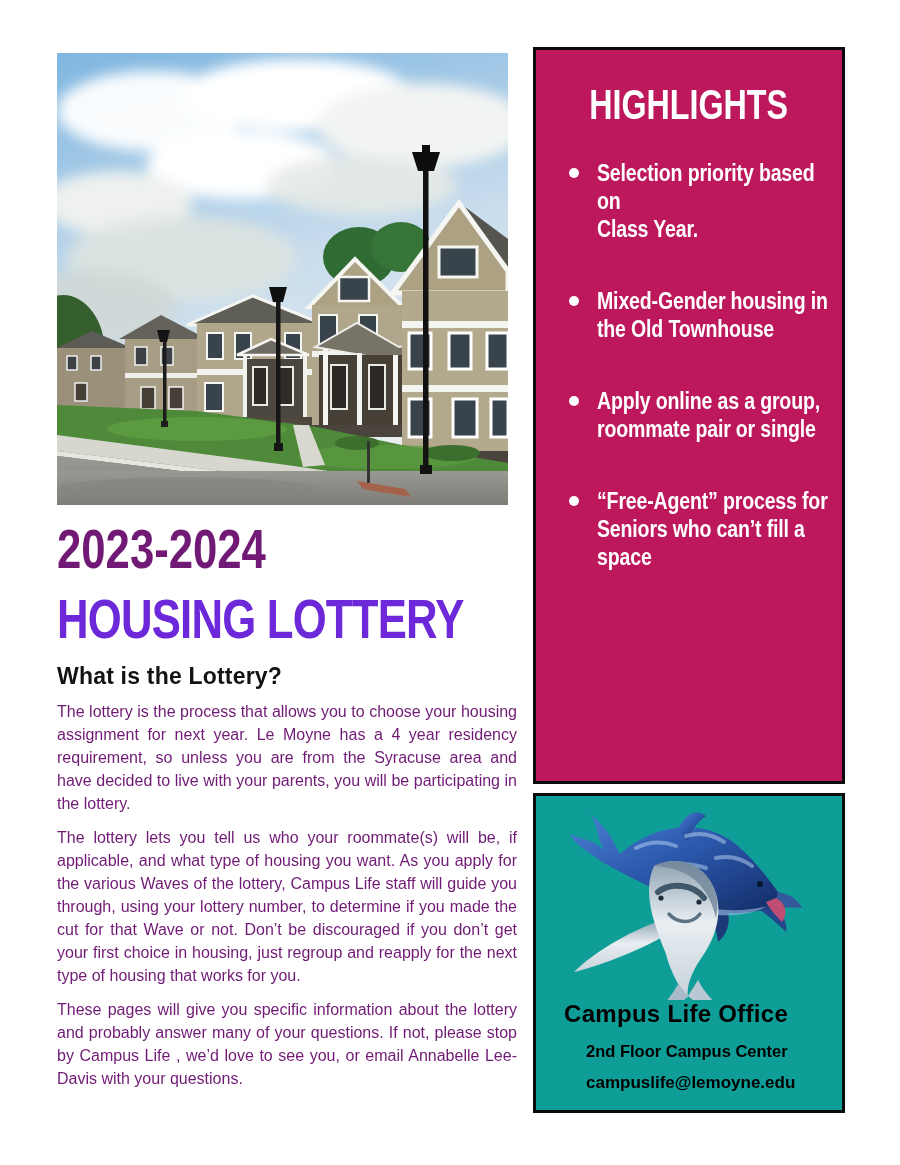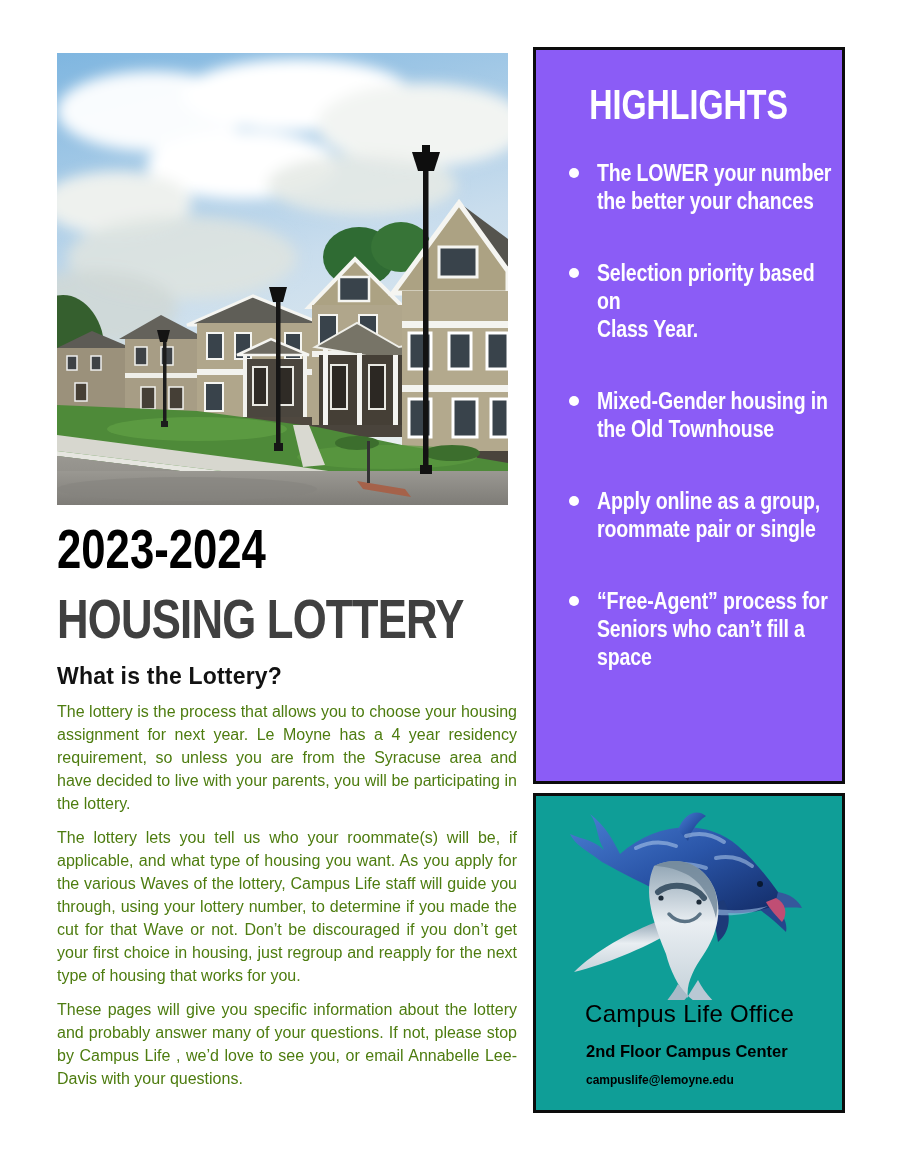--- a/index.html
+++ b/index.html
@@ -5,43 +5,43 @@
   html,body{margin:0;padding:0;background:#fff;}
   .page{position:relative;width:900px;height:1165px;background:#ffffff;overflow:hidden;
         font-family:"Liberation Sans",sans-serif;color:#1b1b1b;}
 
   
   .photo{position:absolute;left:57px;top:53px;width:451px;height:452px;overflow:hidden;}
 
   
   .left-col{position:absolute;left:57px;top:505px;width:460px;}
   .cond{display:inline-block;transform:scaleX(0.78);transform-origin:0 60%;white-space:nowrap;}
-  .year{color:#000000;font-size:56px;line-height:1;font-weight:bold;margin:16px 0 0;}
-  .title{color:#404040;font-size:56px;line-height:1;font-weight:bold;margin:14px 0 0;letter-spacing:-1px;}
+  .year{color:#701a75;font-size:56px;line-height:1;font-weight:bold;margin:16px 0 0;}
+  .title{color:#6d28d9;font-size:56px;line-height:1;font-weight:bold;margin:14px 0 0;letter-spacing:-1px;}
   .subhead{font-size:23px;font-weight:bold;color:#121212;margin:16px 0 10px;letter-spacing:0.2px;}
-  .left-col p{font-size:16px;line-height:23px;text-align:justify;margin:0 0 11px;color:#4d7c0f;}
+  .left-col p{font-size:16px;line-height:23px;text-align:justify;margin:0 0 11px;color:#701a75;}
 
   
   .highlights{position:absolute;left:533px;top:47px;width:312px;height:737px;box-sizing:border-box;
-              background:#8b5cf6;border:3px solid #0c0c0c;color:#fff;}
+              background:#be185d;border:3px solid #0c0c0c;color:#fff;}
   .hl-title{text-align:center;margin-top:30px;font-weight:bold;font-size:43px;line-height:48px;}
   .cond-c{display:inline-block;transform:scaleX(0.75);transform-origin:center;white-space:nowrap;}
   .hl-list{list-style:none;margin:31px 0 0;padding:0;}
   .hl-list li{position:relative;padding-left:61px;margin-bottom:44px;}
   .dot{position:absolute;left:33px;top:9px;width:10px;height:10px;border-radius:50%;background:#fff;}
   .squish{width:282px;transform:scaleX(0.85);transform-origin:left top;font-weight:bold;
           font-size:23px;line-height:28px;white-space:pre-line;letter-spacing:-0.2px;}
 
   
   .office{position:absolute;left:533px;top:793px;width:312px;height:320px;box-sizing:border-box;
           background:#0f9e97;border:3px solid #0c0c0c;color:#000;}
   .dolphins{display:block;margin:12px auto 0;}
-  .office-name{font-size:24px;font-weight:normal;margin:0 0 0 49px;letter-spacing:0.3px;}
+  .office-name{font-size:24px;font-weight:bold;margin:0 0 0 28px;letter-spacing:0.3px;}
   .office-loc{font-size:16.5px;font-weight:bold;margin:14px 8px 0 50px;}
-  .office-email{font-size:12px;font-weight:bold;margin:12px 0 0 50px;}
+  .office-email{font-size:17px;font-weight:bold;margin:12px 0 0 50px;}
 </style>
 </head>
 <body>
 
 <div class="page">
 
   <div class="photo">
     <svg width="451" height="452" viewBox="0 0 451 452">
       <defs>
         <linearGradient id="sky" x1="0" y1="0" x2="0.25" y2="1">
@@ -179,25 +179,20 @@
     <p>These pages will give you specific information about the lottery and probably answer many of your questions.  If not, please stop by Campus Life , we’d love to see you, or email Annabelle Lee-Davis with your questions.</p>
   </div>
 
   <aside class="highlights">
     <div class="hl-title">
       <span class="cond-c">HIGHLIGHTS</span>
     </div>
     <ul class="hl-list">
       <li>
         <span class="dot"></span>
-        <div class="squish">The LOWER your number
-the better your chances</div>
-      </li>
-      <li>
-        <span class="dot"></span>
         <div class="squish">Selection priority based on
 Class Year.</div>
       </li>
       <li>
         <span class="dot"></span>
         <div class="squish">Mixed-Gender housing in
 the Old Townhouse</div>
       </li>
       <li>
         <span class="dot"></span>

